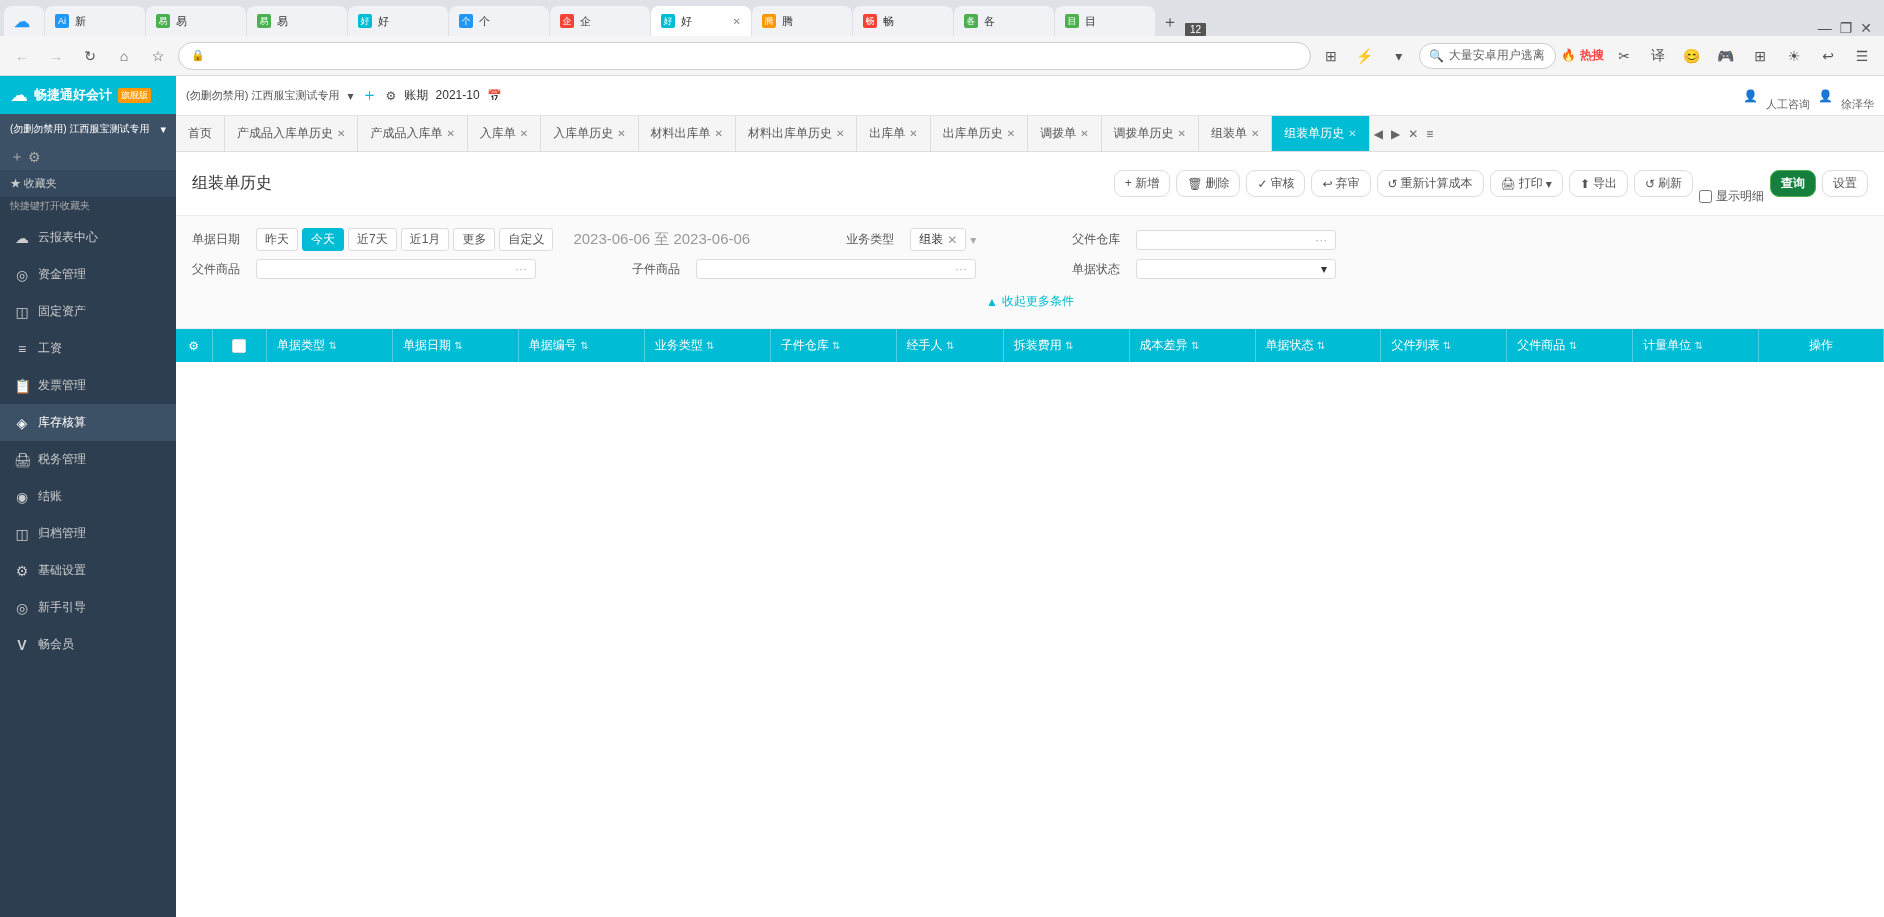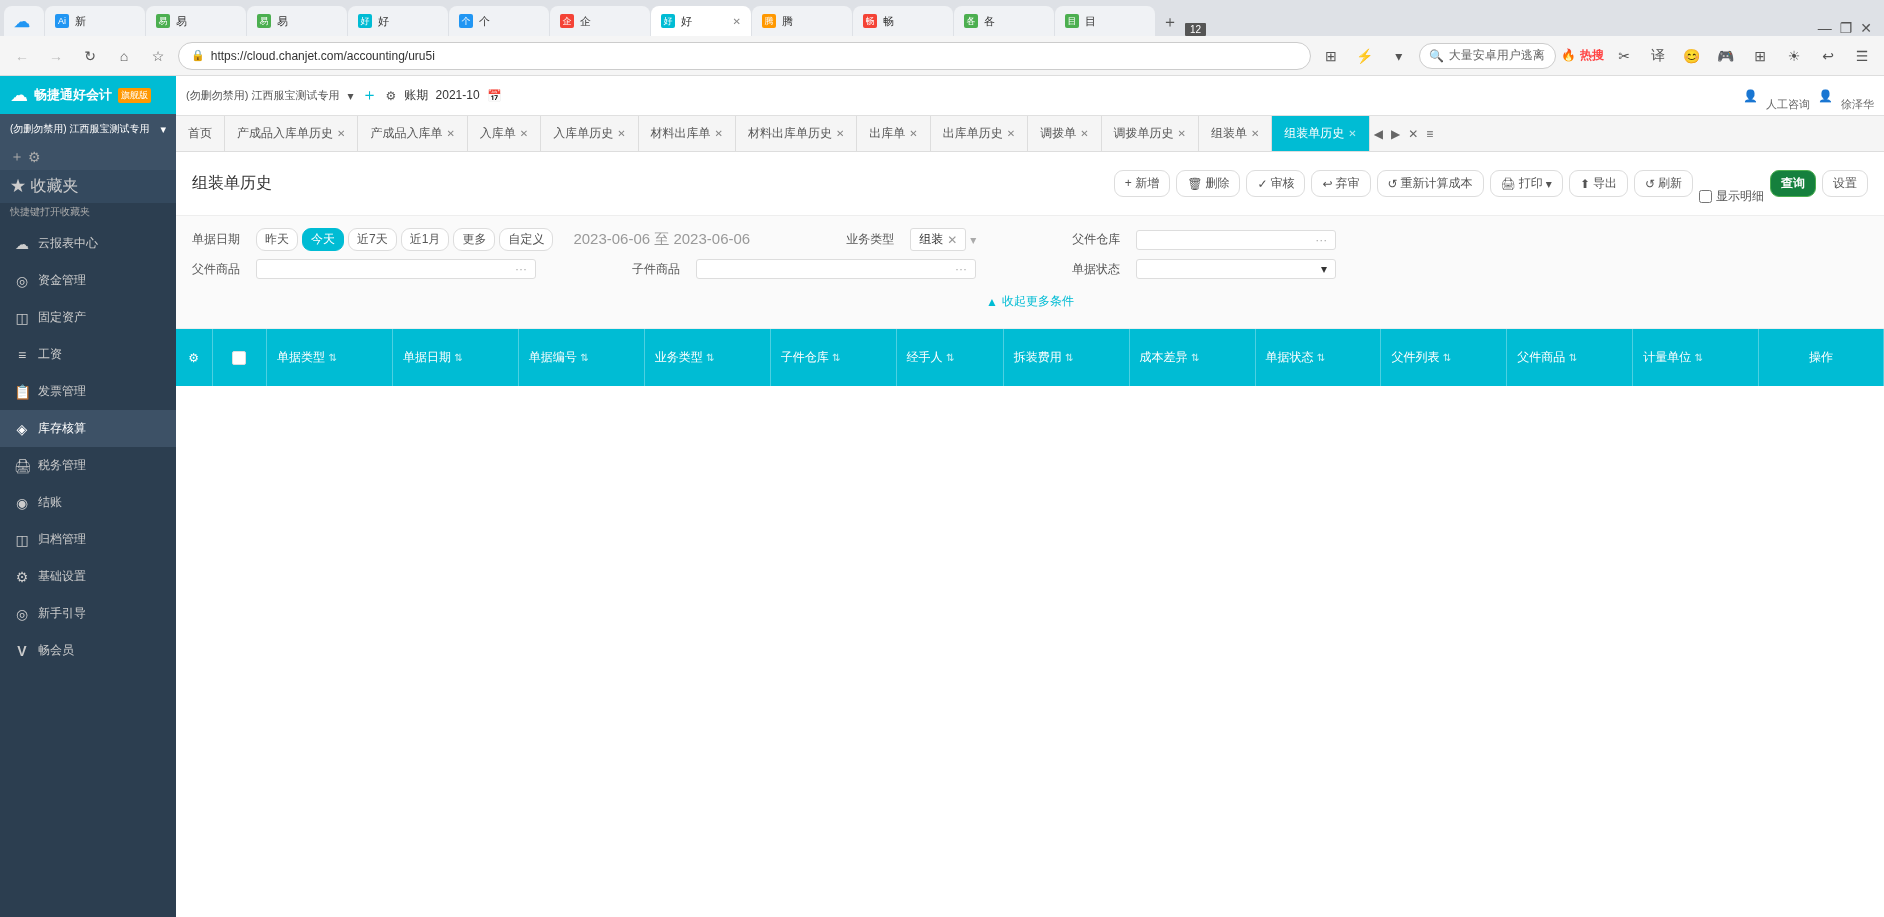--- a/index.html
+++ b/index.html
@@ -27,21 +27,21 @@
 
     
     .app-container { display: flex; width: 1884px; height: 841px; }
 
     
     .sidebar { width: 176px; background: #2c3e50; display: flex; flex-direction: column; flex-shrink: 0; }
     .sidebar-header { background: #00bcd4; padding: 8px 10px; display: flex; align-items: center; gap: 6px; }
     .sidebar-logo { color: #fff; font-size: 13px; font-weight: bold; }
     .sidebar-logo-sub { background: #ff9800; color: #fff; font-size: 9px; padding: 1px 3px; border-radius: 2px; }
     .sidebar-company { display: flex; align-items: center; gap: 4px; padding: 8px 10px; background: #3d5166; color: #fff; font-size: 11px; cursor: pointer; }
-    .sidebar-favorites { padding: 6px 10px; background: #34495e; color: #ccc; font-size: 16px; cursor: pointer; }
+    .sidebar-favorites { padding: 6px 10px; background: #34495e; color: #ccc; font-size: 11px; cursor: pointer; font-family: Liberation Serif, serif; }
     .sidebar-fav-hint { font-size: 10px; color: #aaa; padding: 2px 10px 6px; }
     .sidebar-menu { flex: 1; overflow-y: auto; }
     .sidebar-item { display: flex; align-items: center; gap: 8px; padding: 10px 14px; color: #ccc; cursor: pointer; font-size: 12px; }
     .sidebar-item .icon { font-size: 14px; width: 16px; text-align: center; }
 
     
     .main-content { flex: 1; display: flex; flex-direction: column; background: #fff; overflow: hidden; }
 
     
     .app-topbar { display: flex; align-items: center; height: 40px; background: #fff; border-bottom: 1px solid #e0e0e0; padding: 0 10px; gap: 8px; }
@@ -66,21 +66,21 @@
     .action-btn { display: flex; align-items: center; gap: 3px; padding: 4px 10px; border: 1px solid #ddd; border-radius: 9px; font-size: 12px; color: #555; cursor: pointer; background: #fff; }
     .action-btn-primary { background: #4caf50; color: #fff; border-color: #4caf50; }
     .action-btn-outline { background: #fff; color: #555; }
     .display-toggle { display: flex; align-items: center; gap: 4px; font-size: 12px; color: #555; cursor: pointer; margin-top: 26px; }
 
     
     .filter-area { padding: 12px 16px; background: #fafafa; border-bottom: 1px solid #eee; }
     .filter-row { display: flex; align-items: center; gap: 16px; margin-bottom: 8px; }
     .filter-label { color: #555; font-size: 12px; white-space: nowrap; }
     .filter-date-btns { display: flex; align-items: center; gap: 4px; }
-    .date-btn { padding: 2px 8px; border: 1px solid #ddd; border-radius: 9px; font-size: 12px; color: #555; cursor: pointer; background: #fff; }
+    .date-btn { padding: 2px 8px; border: 1px solid #ddd; border-radius: 3px; font-size: 12px; color: #555; cursor: pointer; background: #fff; }
     .date-btn.active { background: #00bcd4; color: #fff; border-color: #00bcd4; }
     .date-range { font-size: 15px; color: #999; margin-left: 4px; }
     .filter-tag { display: inline-flex; align-items: center; gap: 4px; padding: 2px 8px; background: #fff; border: 1px solid #ddd; border-radius: 3px; font-size: 12px; color: #333; }
     .filter-tag-close { color: #999; cursor: pointer; }
     .filter-dropdown { display: flex; align-items: center; border: 1px solid #ddd; border-radius: 3px; padding: 2px 8px; background: #fff; font-size: 12px; color: #333; gap: 4px; min-width: 80px; }
     .filter-input { border: 1px solid #ddd; border-radius: 3px; padding: 2px 8px; background: #fff; font-size: 12px; color: #333; min-width: 120px; outline: none; }
     .collapse-bar { display: flex; align-items: center; justify-content: center; padding: 6px; cursor: pointer; color: #00bcd4; font-size: 12px; gap: 4px; }
 
     
     .data-table { width: 100%; border-collapse: collapse; }
@@ -162,21 +162,20 @@
   </div>
 
   <div class="nav-bar">
     <div class="nav-btn disabled">←</div>
     <div class="nav-btn disabled">→</div>
     <div class="nav-btn">↻</div>
     <div class="nav-btn">⌂</div>
     <div class="nav-btn">☆</div>
     <div class="address-bar">
       <span class="address-lock">🔒</span>
-      <span class="address-text">https://cloud.chanjet.com/accounting/uru5i</span>
     </div>
     <div class="nav-btn">⊞</div>
     <div class="nav-btn">⚡</div>
     <div class="nav-btn">▾</div>
     <div class="search-bar">
       <span>🔍</span>
       <span>大量安卓用户逃离</span>
     </div>
     <span class="hot-tag">🔥 <span>热搜</span></span>
     <div class="nav-btn">✂</div>
@@ -497,21 +496,21 @@
                 <span class="sort-icon">⇅</span>
               </th>
               <th>
                 <span>父件商品</span>
                 <span class="sort-icon">⇅</span>
               </th>
               <th>
                 <span>计量单位</span>
                 <span class="sort-icon">⇅</span>
               </th>
-              <th style="background:#00bcd4;color:#fff;font-size:12px;padding:20px 10px;text-align:center;min-width:80px;">
+              <th style="background:#00bcd4;color:#fff;font-size:12px;padding:8px 10px;text-align:center;min-width:80px;">
                 <span>操作</span>
               </th>
             </tr>
           </thead>
           <tbody>
             
           </tbody>
         </table>
       </div>
 

